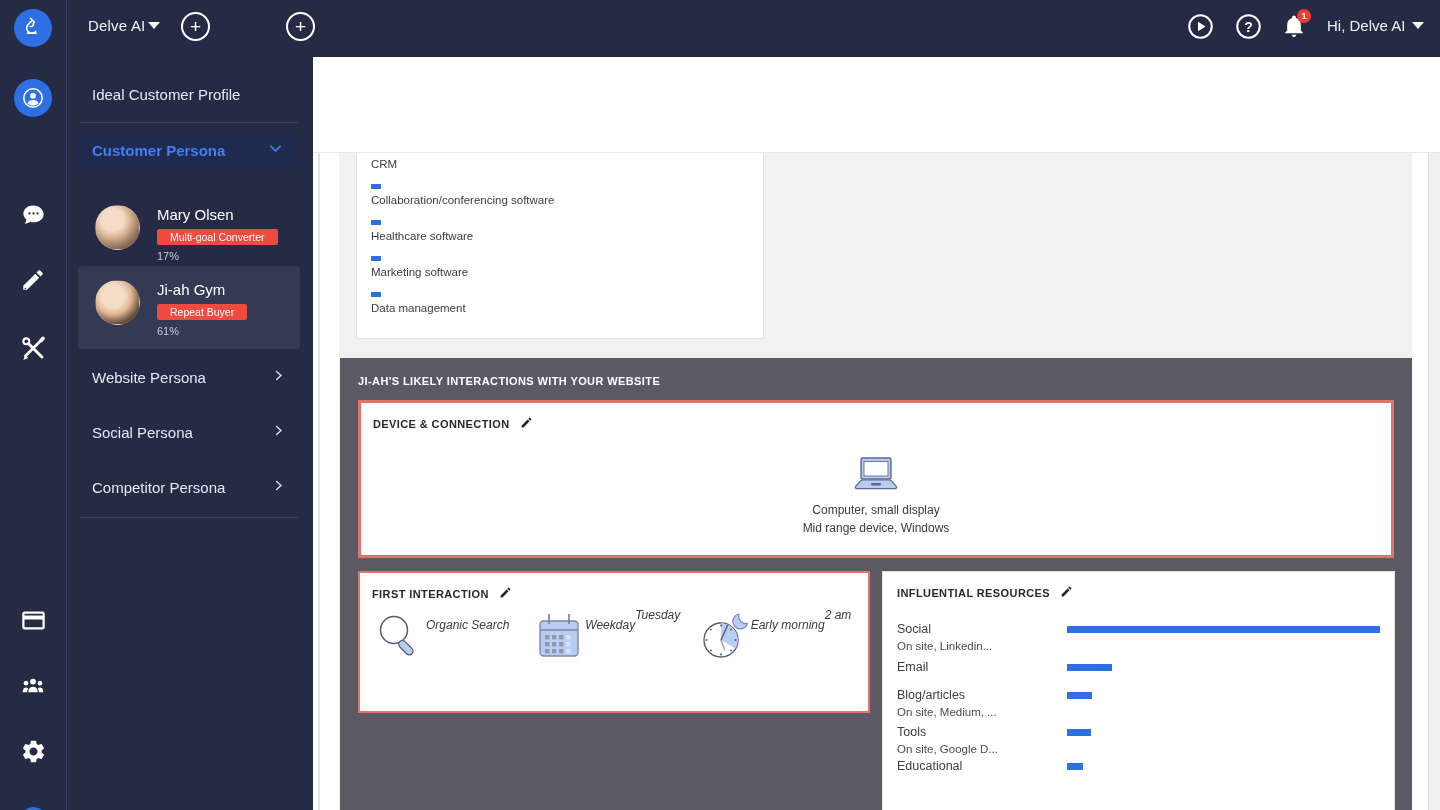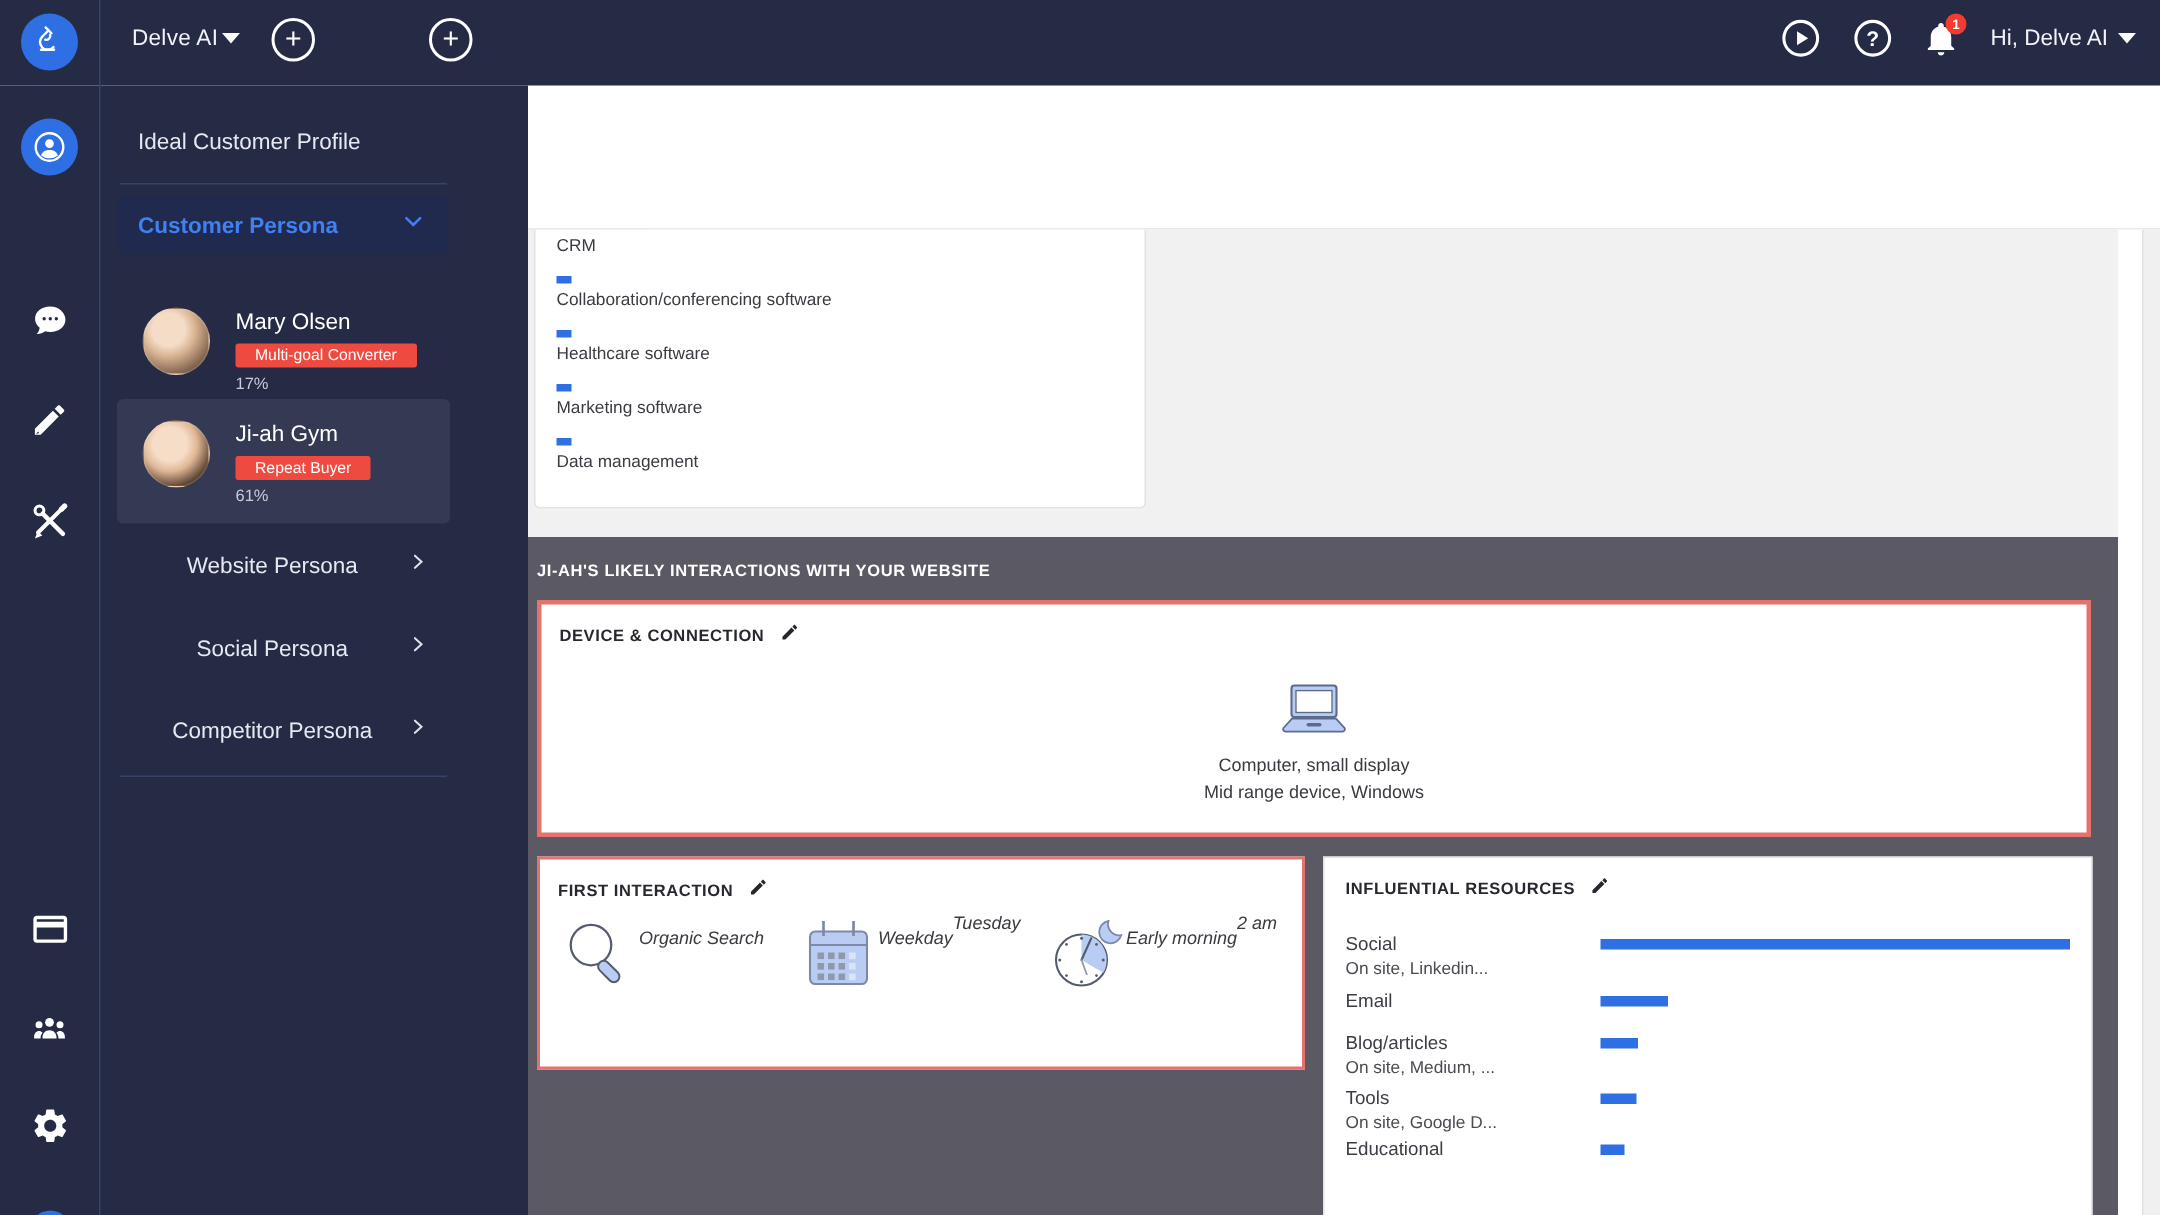--- a/index.html
+++ b/index.html
@@ -22,37 +22,37 @@
   .greet-caret { left:1412px; top:22px; }
   .badge-dot { position:absolute; right:-4px; top:-4px; min-width:14px; height:14px; border-radius:8px; background:#f43b30; color:#fff; font-size:9px; font-weight:700; display:flex; align-items:center; justify-content:center; padding:0 3px; }
 
   
   .rail { left:0; top:57px; width:66px; height:753px; background:#252a45; z-index:4; }
   .rail-item { left:0; width:66px; height:40px; display:flex; align-items:center; justify-content:center; }
   .rail-active-circle { width:38px; height:38px; border-radius:50%; background:#2e6fe4; display:flex; align-items:center; justify-content:center; }
   .s-circle { width:27px; height:27px; border-radius:50%; background:#2e6fe4; color:#fff; font-size:13px; font-weight:700; display:flex; align-items:center; justify-content:center; }
 
   
-  .sidebar { left:66px; top:57px; width:286px; height:753px; background:#252a45; z-index:4; }
+  .sidebar { left:66px; top:57px; width:247px; height:753px; background:#252a45; z-index:4; }
   .side-label { color:#e6e9f2; font-size:15px; }
   .sb-icp { left:26px; top:29px; }
   .sb-div { left:14px; width:218px; height:1px; background:#3a4166; }
   .cp-row { left:12px; top:74px; width:220px; height:38px; background:#20294e; border-radius:4px; display:flex; align-items:center; padding:0 14px; }
   .cp-label { color:#3f80f2; font-size:15px; font-weight:700; flex:1; }
   .persona-card { left:12px; width:222px; border-radius:4px; padding:14px 0 12px 17px; display:flex; }
   .persona-selected { background:#343a54; }
   .avatar { width:45px; height:45px; border-radius:50%; flex-shrink:0; border:1px solid rgba(255,255,255,.15); }
   .avatar-mary { background:radial-gradient(circle at 38% 32%, #f4dcc6 0 28%, #d9b493 45%, #7a5c48 78%, #4e3a2e); }
   .avatar-jiah { background:radial-gradient(circle at 40% 35%, #f6ddc8 0 30%, #e0b795 48%, #5d4433 75%, #33261d); }
   .persona-info { margin-left:17px; padding-top:1px; }
   .persona-name { color:#fff; font-size:15px; }
   .persona-badge { display:inline-block; margin-top:6px; background:#ef4a40; color:#fff; font-size:10.5px; padding:2px 13px; border-radius:2px; }
   .persona-pct { margin-top:5px; color:#c9cdda; font-size:11px; }
   .nav-row { left:12px; width:222px; height:40px; display:flex; align-items:center; padding:0 14px; }
-  .nav-row .side-label { flex:1;text-align:center; }
+  .nav-row .side-label { flex:1; }
   .collapse-btn { left:265px; top:749px; width:29px; height:29px; border:1.5px solid #9aa0b8; border-radius:3px; display:flex; align-items:center; justify-content:center; }
 
   
   .main-header { left:313px; top:57px; width:1127px; height:96px; background:#fff; border-bottom:1px solid #e9e9ea; z-index:3; }
   .breadcrumb { left:336px; top:76px; font-size:18.5px; color:#2b3044; }
   .breadcrumb b { font-weight:700; }
   .tab { top:118px; font-size:15px; color:#2b3044; }
   .tab-active { font-weight:700; }
   .tab-underline { left:350px; top:150px; width:84px; height:3px; background:#2b3152; }
   .act-circle { top:71px; width:32px; height:32px; border-radius:50%; background:#2e6fe4; display:flex; align-items:center; justify-content:center; color:#fff; }

